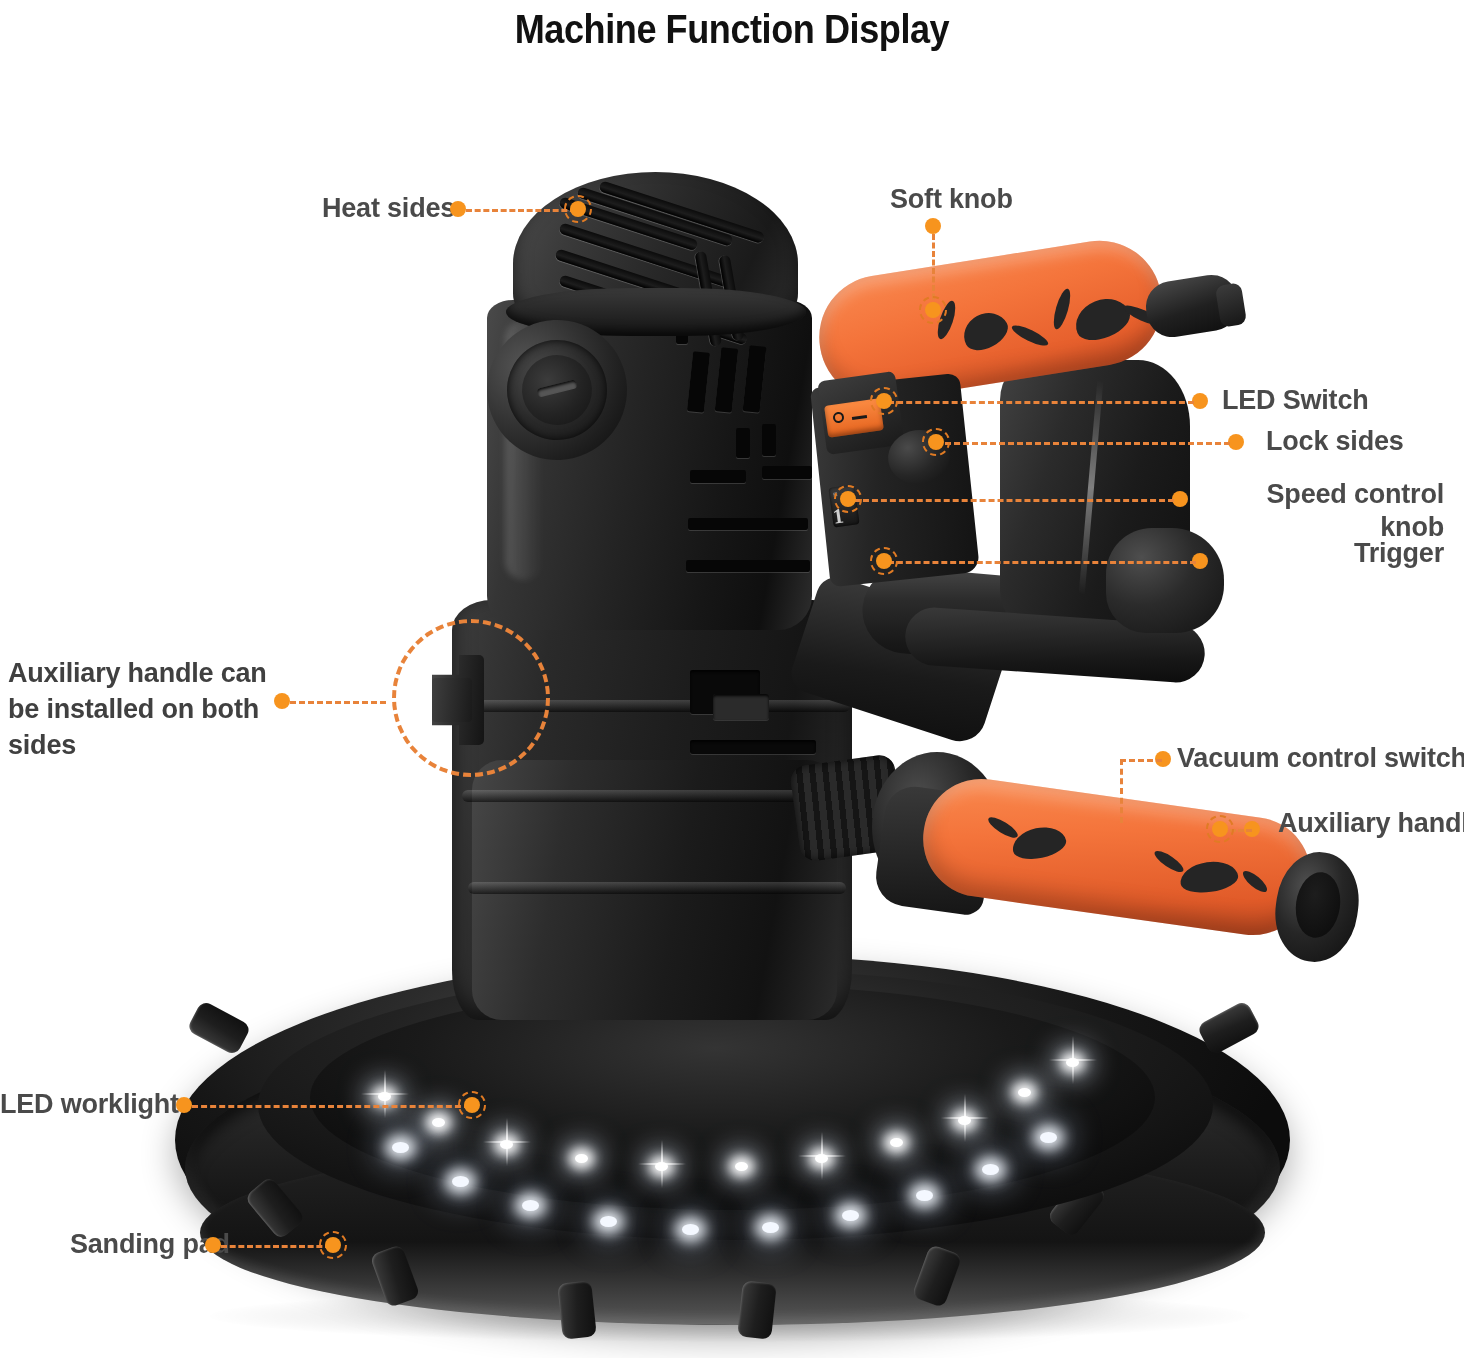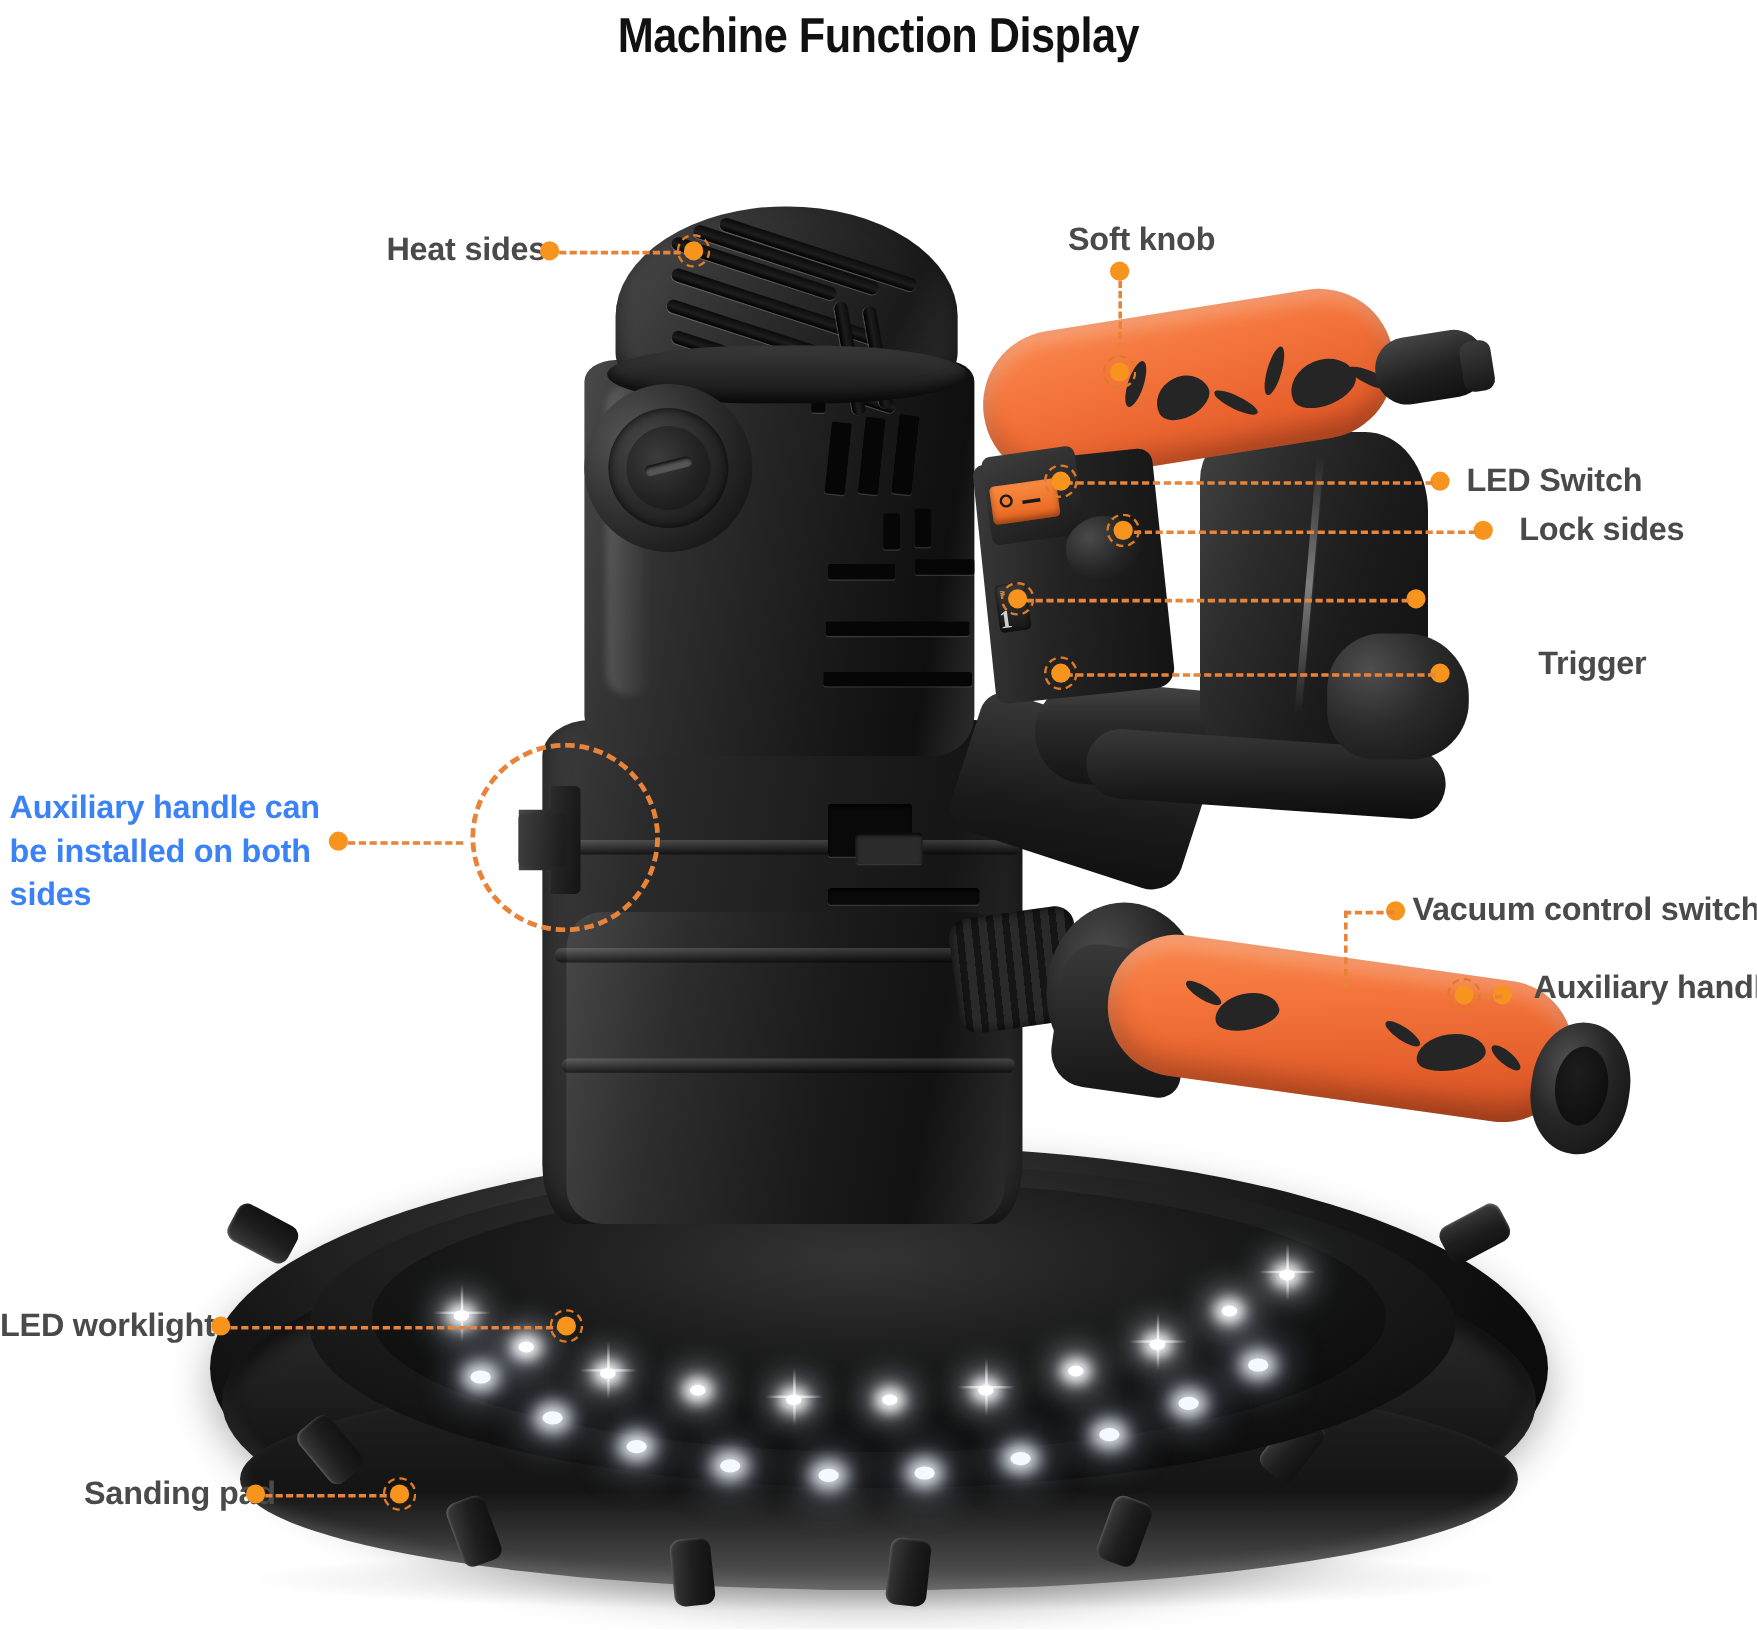--- a/index.html
+++ b/index.html
@@ -34,21 +34,21 @@
     position:absolute;
     font-size:27px;
     font-weight:bold;
     color:#4a4a4a;
     white-space:nowrap;
     line-height:33px;
     letter-spacing:-0.2px;
   }
   .lbl.wrap{white-space:normal;}
   .lbl.right{text-align:right;}
-  .lbl.orange{color:#3b82f6;}
+  .lbl.orange{color:#404040;}
 
   
   .dot{
     position:absolute;
     width:16px;height:16px;border-radius:50%;
     background:#F7941E;
   }
   .ring{
     position:absolute;
     width:28px;height:28px;border-radius:50%;
@@ -676,26 +676,27 @@
   <div class="hline" style="left:888px;top:401px;width:306px;"></div>
   <div class="dot" style="left:876px;top:393px;"></div>
   <div class="ring" style="left:870px;top:387px;"></div>
 
   <div class="lbl" style="left:1266px;top:425px;">Lock sides</div>
   <div class="dot" style="left:1228px;top:434px;"></div>
   <div class="hline" style="left:936px;top:442px;width:294px;"></div>
   <div class="dot" style="left:928px;top:434px;"></div>
   <div class="ring" style="left:922px;top:428px;"></div>
 
+  <div class="lbl wrap right" style="left:1248px;top:478px;width:196px;">Speed control knob</div>
   <div class="dot" style="left:1172px;top:491px;"></div>
   <div class="hline" style="left:854px;top:499px;width:320px;"></div>
   <div class="dot" style="left:840px;top:491px;"></div>
   <div class="ring" style="left:834px;top:485px;"></div>
 
-  <div class="lbl right" style="left:1172px;top:537px;width:200px;">Trigger</div>
+  <div class="lbl right" style="left:1244px;top:537px;width:200px;">Trigger</div>
   <div class="dot" style="left:1192px;top:553px;"></div>
   <div class="hline" style="left:888px;top:561px;width:308px;"></div>
   <div class="dot" style="left:876px;top:553px;"></div>
   <div class="ring" style="left:870px;top:547px;"></div>
 
   <div class="lbl wrap orange" style="left:8px;top:655px;width:272px;line-height:36px;">Auxiliary handle can be installed on both sides</div>
   <div class="dot" style="left:274px;top:693px;"></div>
   <div class="hline" style="left:290px;top:701px;width:96px;"></div>
   <div class="bigcircle" style="left:392px;top:619px;width:158px;height:158px;"></div>
 

